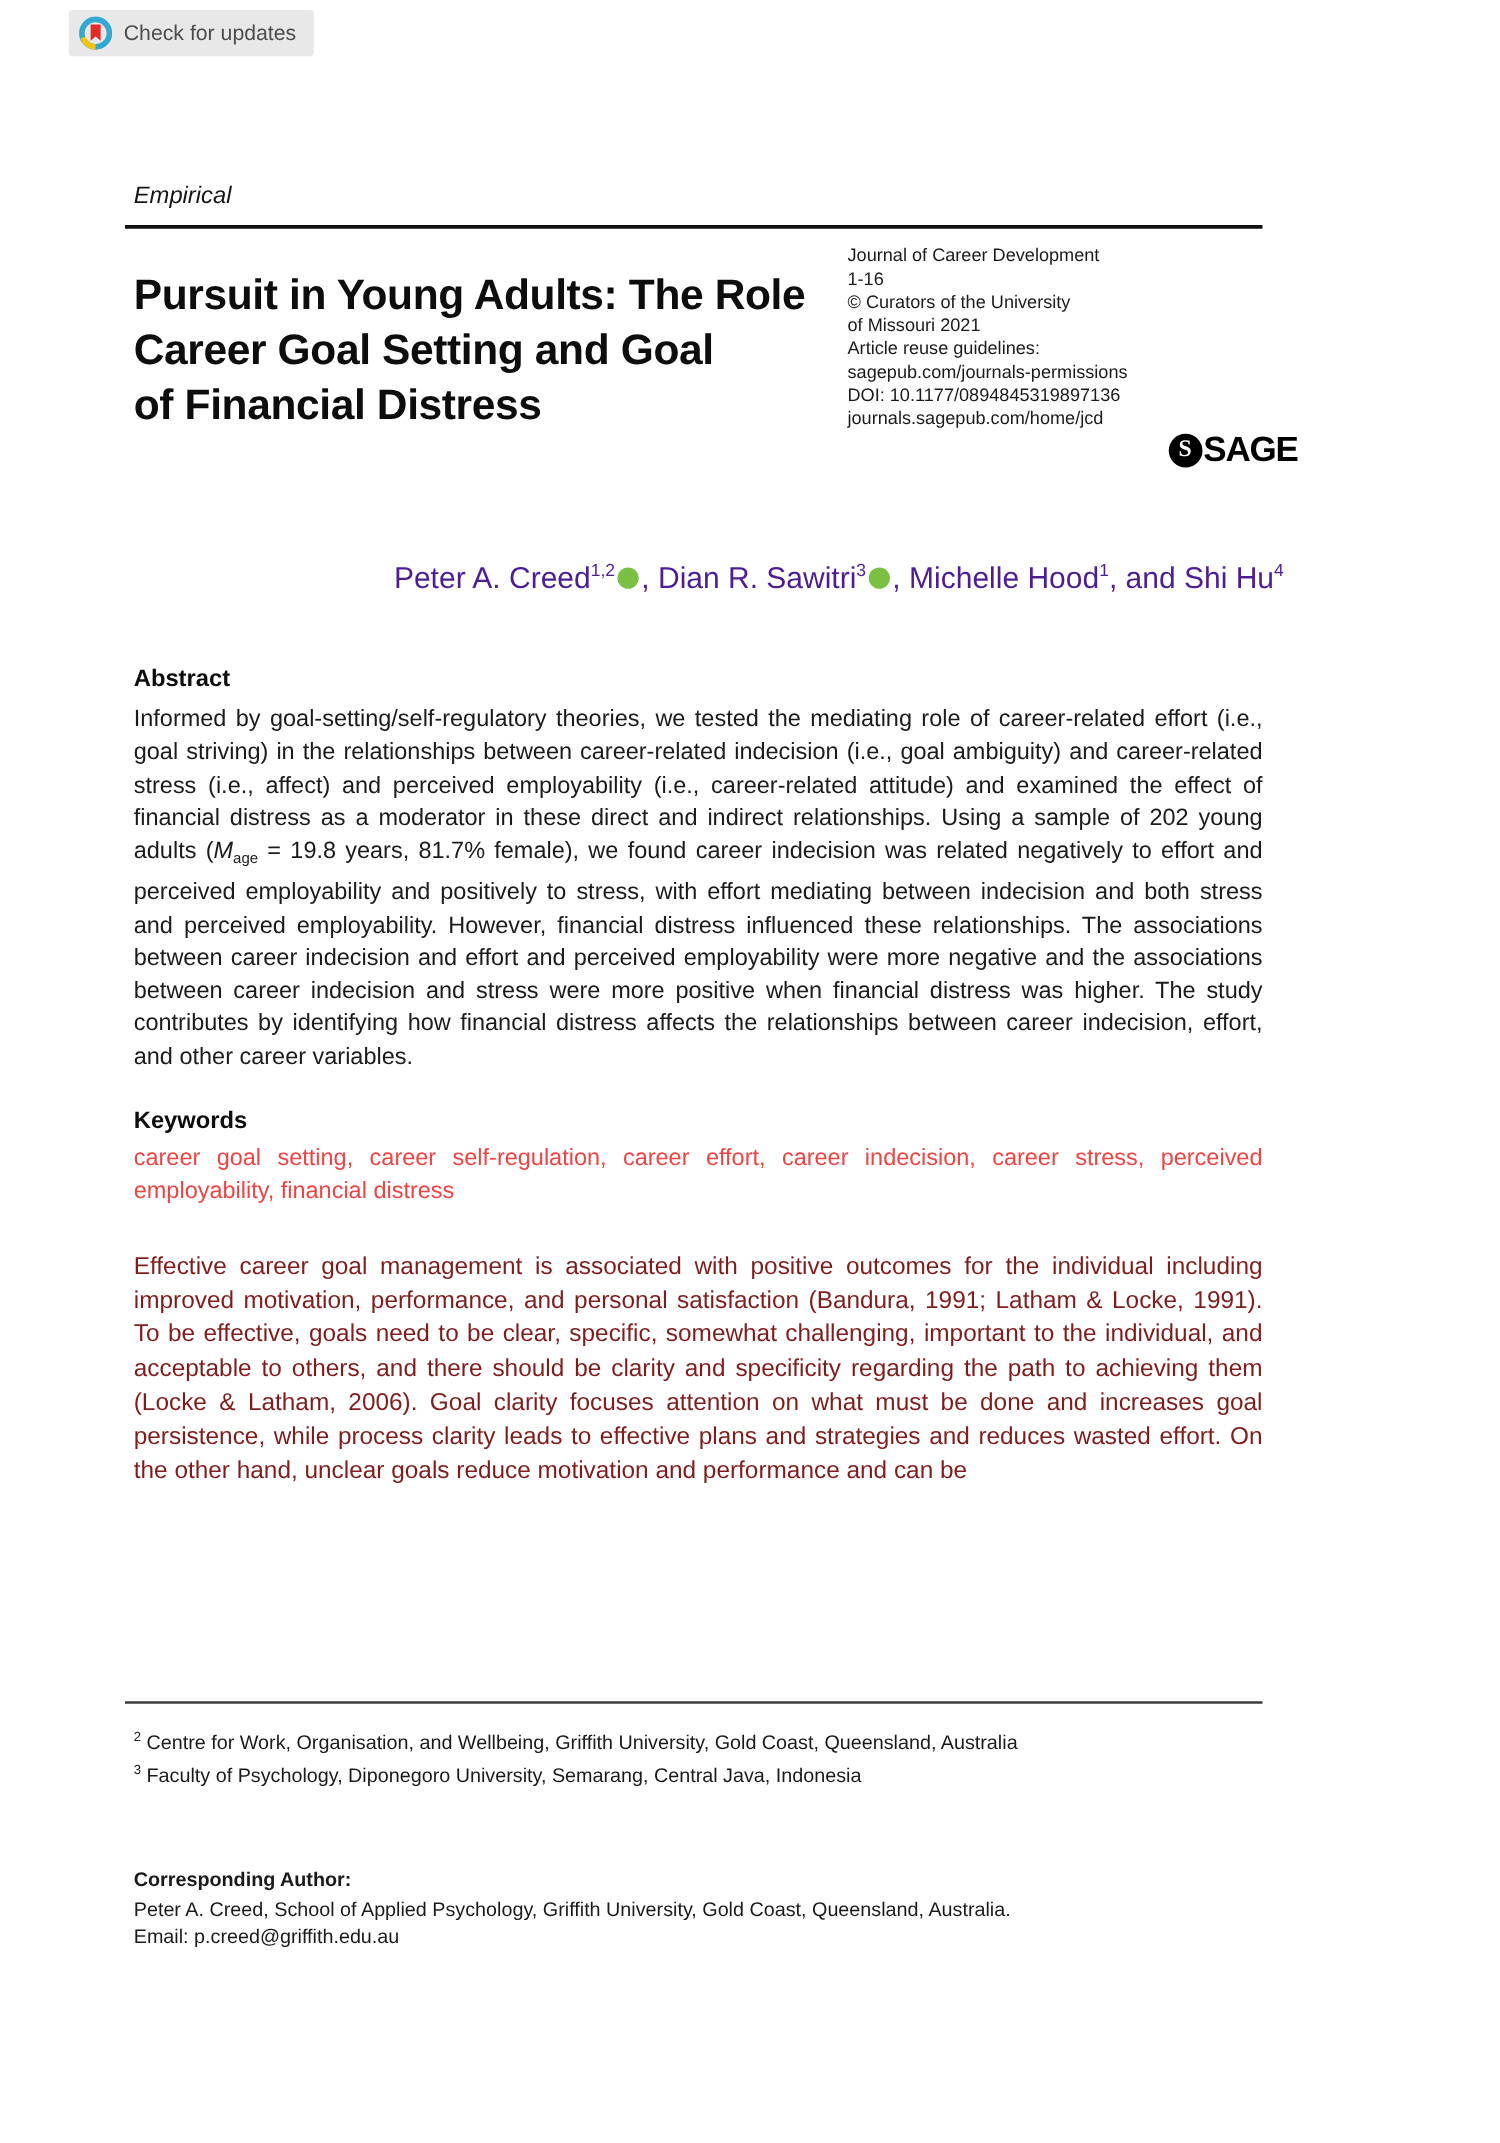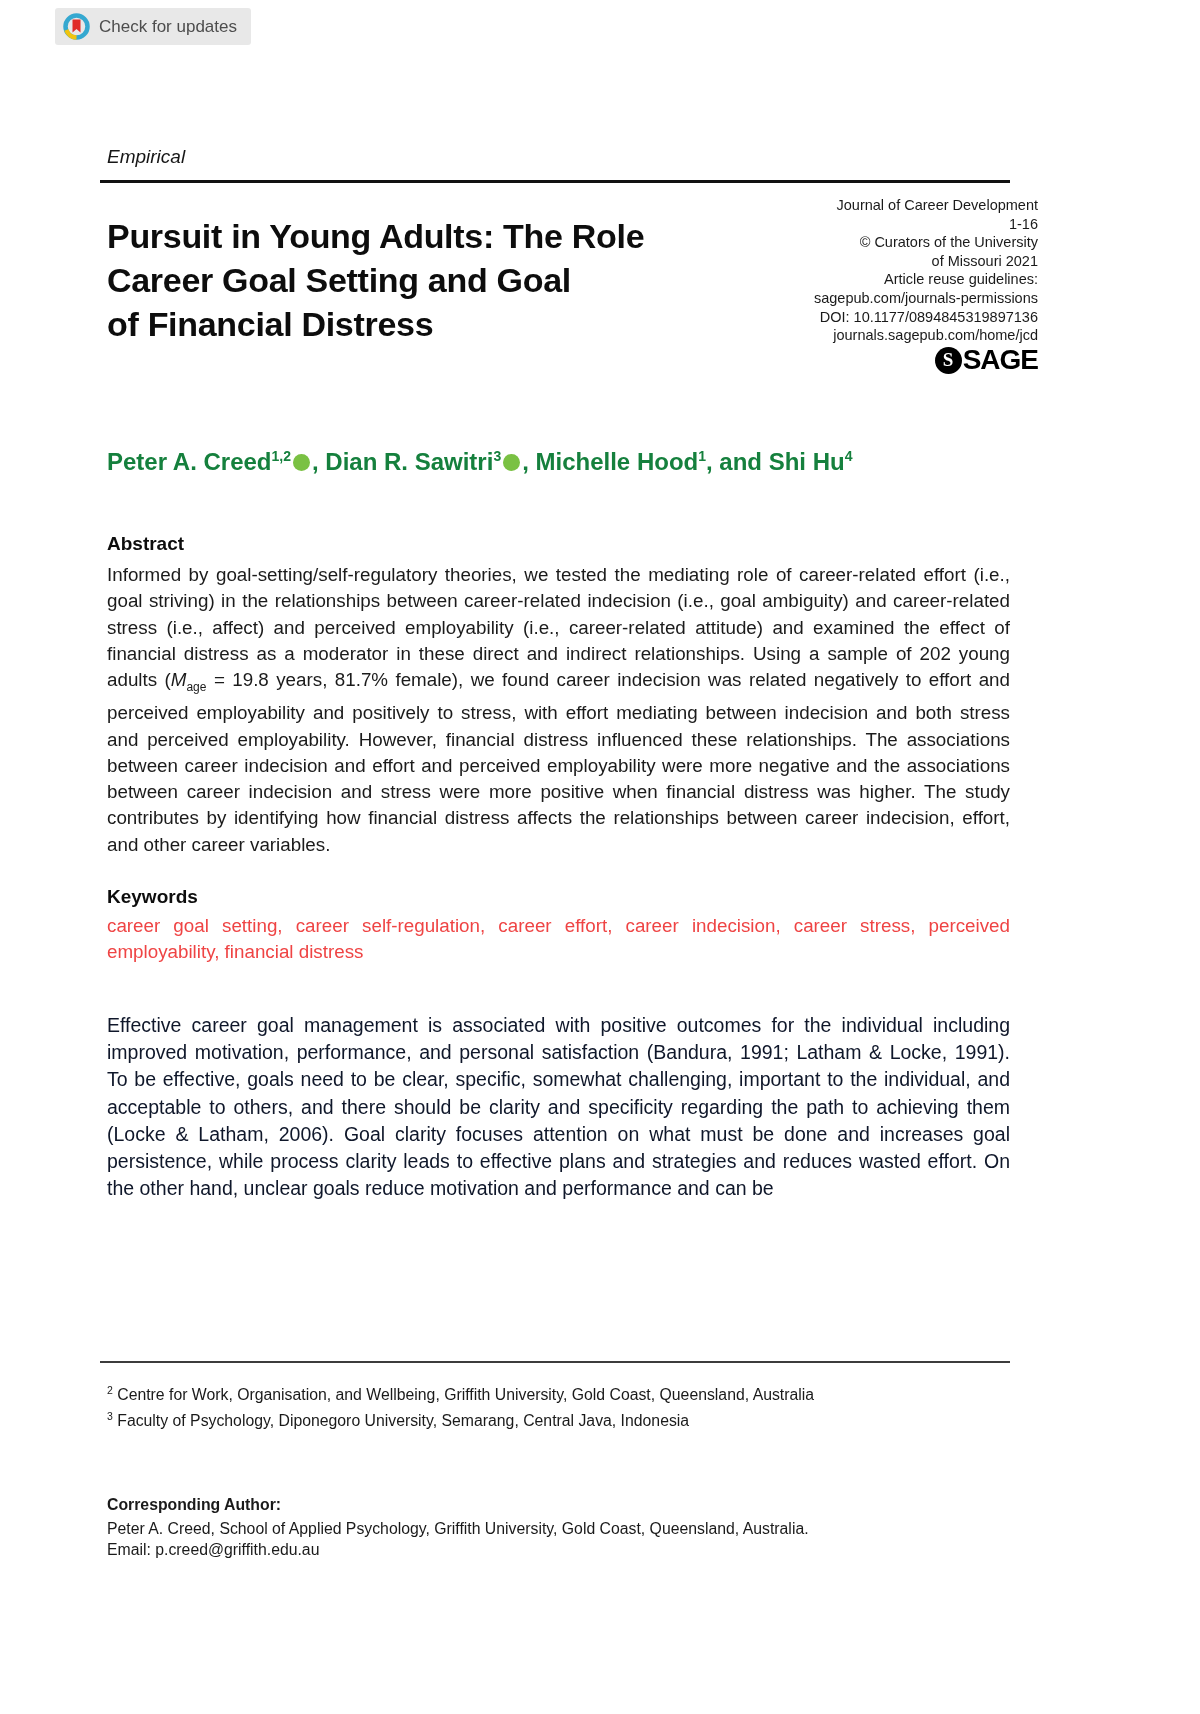--- a/index.html
+++ b/index.html
@@ -27,21 +27,21 @@
   .section-label {
     position:absolute; left:107px; top:146px;
     font-size:19px; font-style:italic; font-weight:500;
   }
   .top-rule {
     position:absolute; left:100px; top:180px;
     width:910px; height:3px; background:#121212;
   }
   .journal-info {
     position:absolute; top:196px; right:190px;
-    text-align:right; font-size:14.5px; line-height:18.6px; color:#1a1a1a;
+    font-size:14.5px; line-height:18.6px; color:#1a1a1a;
     width:360px;
   }
   .journal-info .link { cursor:pointer; }
   .sage-logo {
     position:absolute; top:344px; right:190px;
     display:flex; align-items:center; gap:1px;
   }
   .sage-disc {
     width:27px; height:27px; border-radius:50%;
     background:#000; color:#fff;
@@ -54,21 +54,21 @@
   }
 
   
   .title {
     position:absolute; left:107px; top:214px; width:700px;
     font-size:34px; line-height:44px; font-weight:bold;
     letter-spacing:-0.3px; color:#0d0d0d;
   }
   .authors {
     position:absolute; left:107px; top:448px; width:920px;
-    font-size:24px; font-weight:bold; color:#15803d;
+    font-size:24px; font-weight:normal; color:#4c1d95;text-align:right;
   }
   .authors sup { font-size:14px; }
   .orcid {
     display:inline-block; width:17px; height:17px; border-radius:50%;
     margin:0 2px 0 2px; vertical-align:-1px; cursor:pointer;
   }
 
   
   .abstract-heading, .keywords-heading {
     position:absolute; left:107px;
@@ -81,21 +81,21 @@
   }
   .abstract-text .mvar { font-style:italic; }
   .abstract-text sub { font-size:12px; }
   .keywords-heading { top:886px; }
   .keywords-text {
     position:absolute; left:107px; top:913px; width:903px;
     font-size:18.8px; line-height:26.3px; text-align:justify; color:#ef4444;
   }
   .body-text {
     position:absolute; left:107px; top:1000px; width:903px;
-    font-size:19.5px; line-height:27.2px; text-align:justify; color:#0f172a;margin-top:12px;
+    font-size:19.5px; line-height:27.2px; text-align:justify; color:#7f1d1d;
   }
 
   
   .foot-rule {
     position:absolute; left:100px; top:1361px;
     width:910px; height:2px; background:#3c3c3c;
   }
   .footnotes {
     position:absolute; left:107px; top:1380px; width:903px;
     font-size:15.8px; line-height:21.5px; color:#1a1a1a;

